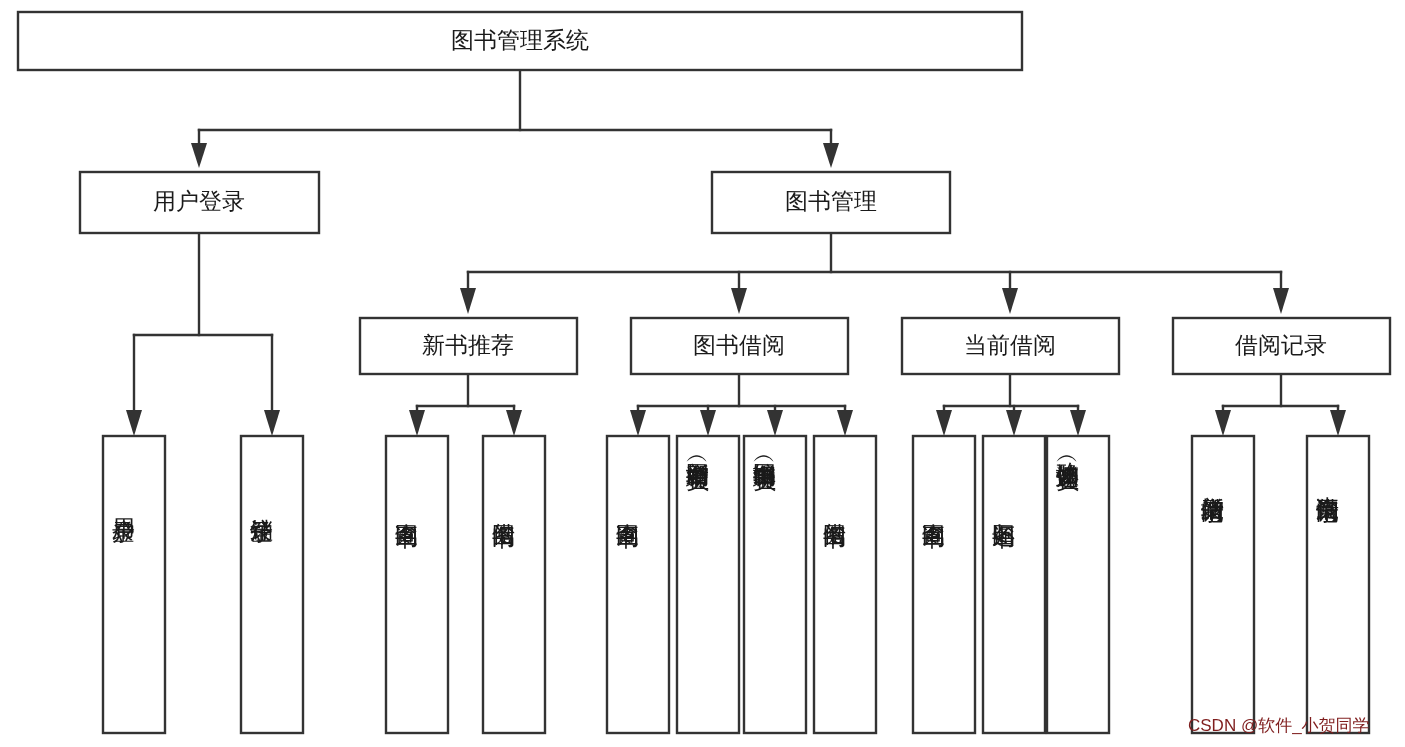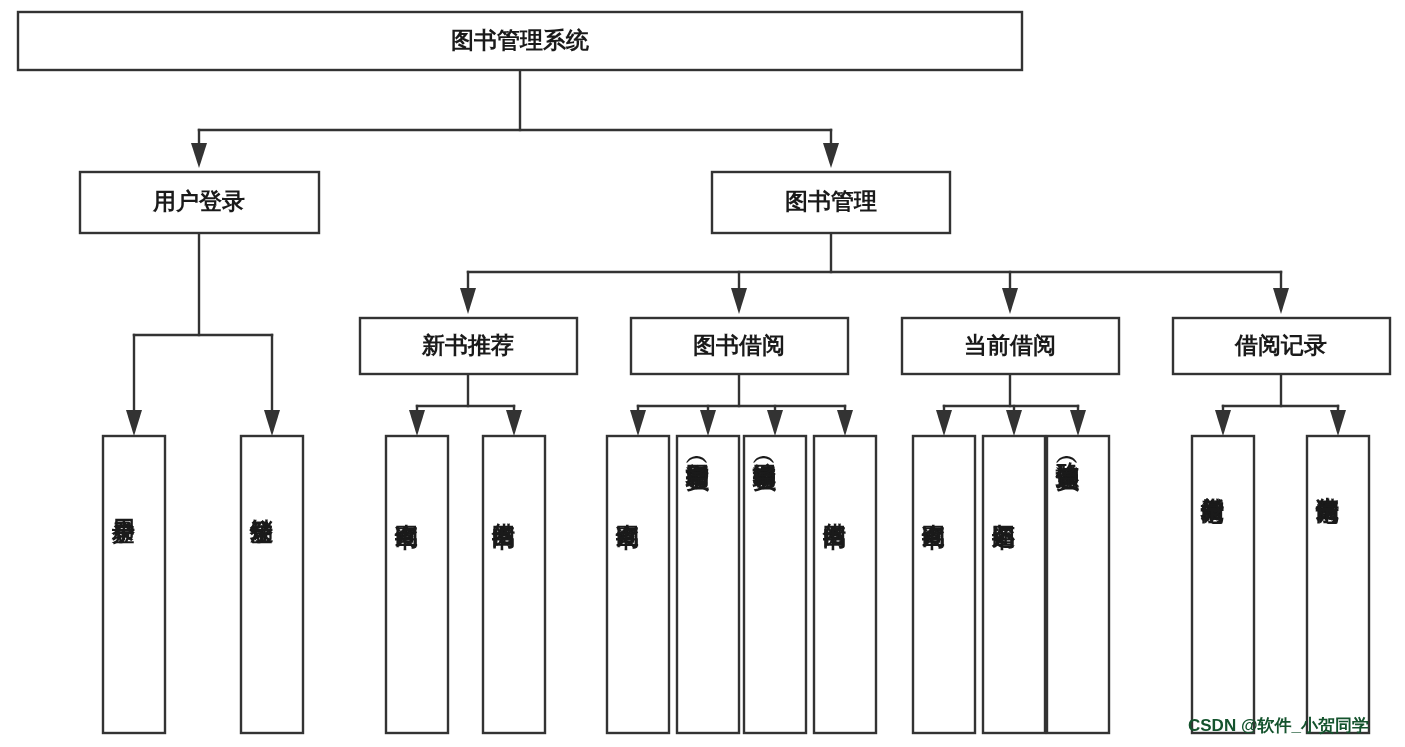--- a/index.html
+++ b/index.html
@@ -12,21 +12,20 @@
     height: 747px;
     font-family: "Liberation Sans", "DejaVu Sans", sans-serif;
     overflow: hidden;
     position: relative;
   }
   #diagram-root {
     position: relative;
     width: 1405px;
     height: 549px;
     background: #ffffff;
-    font-weight: bold;
   }
   svg#diagram-svg {
     position: absolute;
     left: 0;
     top: 0;
     width: 1405px;
     height: 747px;
   }
   .node-box {
     fill: #ffffff;
@@ -62,21 +61,21 @@
     white-space: nowrap;
     text-align: start;
     user-select: none;
   }
   .watermark {
     position: absolute;
     left: 1188px;
     top: 714px;
     font-family: "Liberation Sans", "DejaVu Sans", sans-serif;
     font-size: 17px;
-    color: #14532d;
+    color: #7f1d1d;
     white-space: nowrap;
     user-select: none;
   }
 </style>
 </head>
 <body>
 
 <div id="diagram-root">
 
   <svg id="diagram-svg" viewBox="0 0 1405 747">

